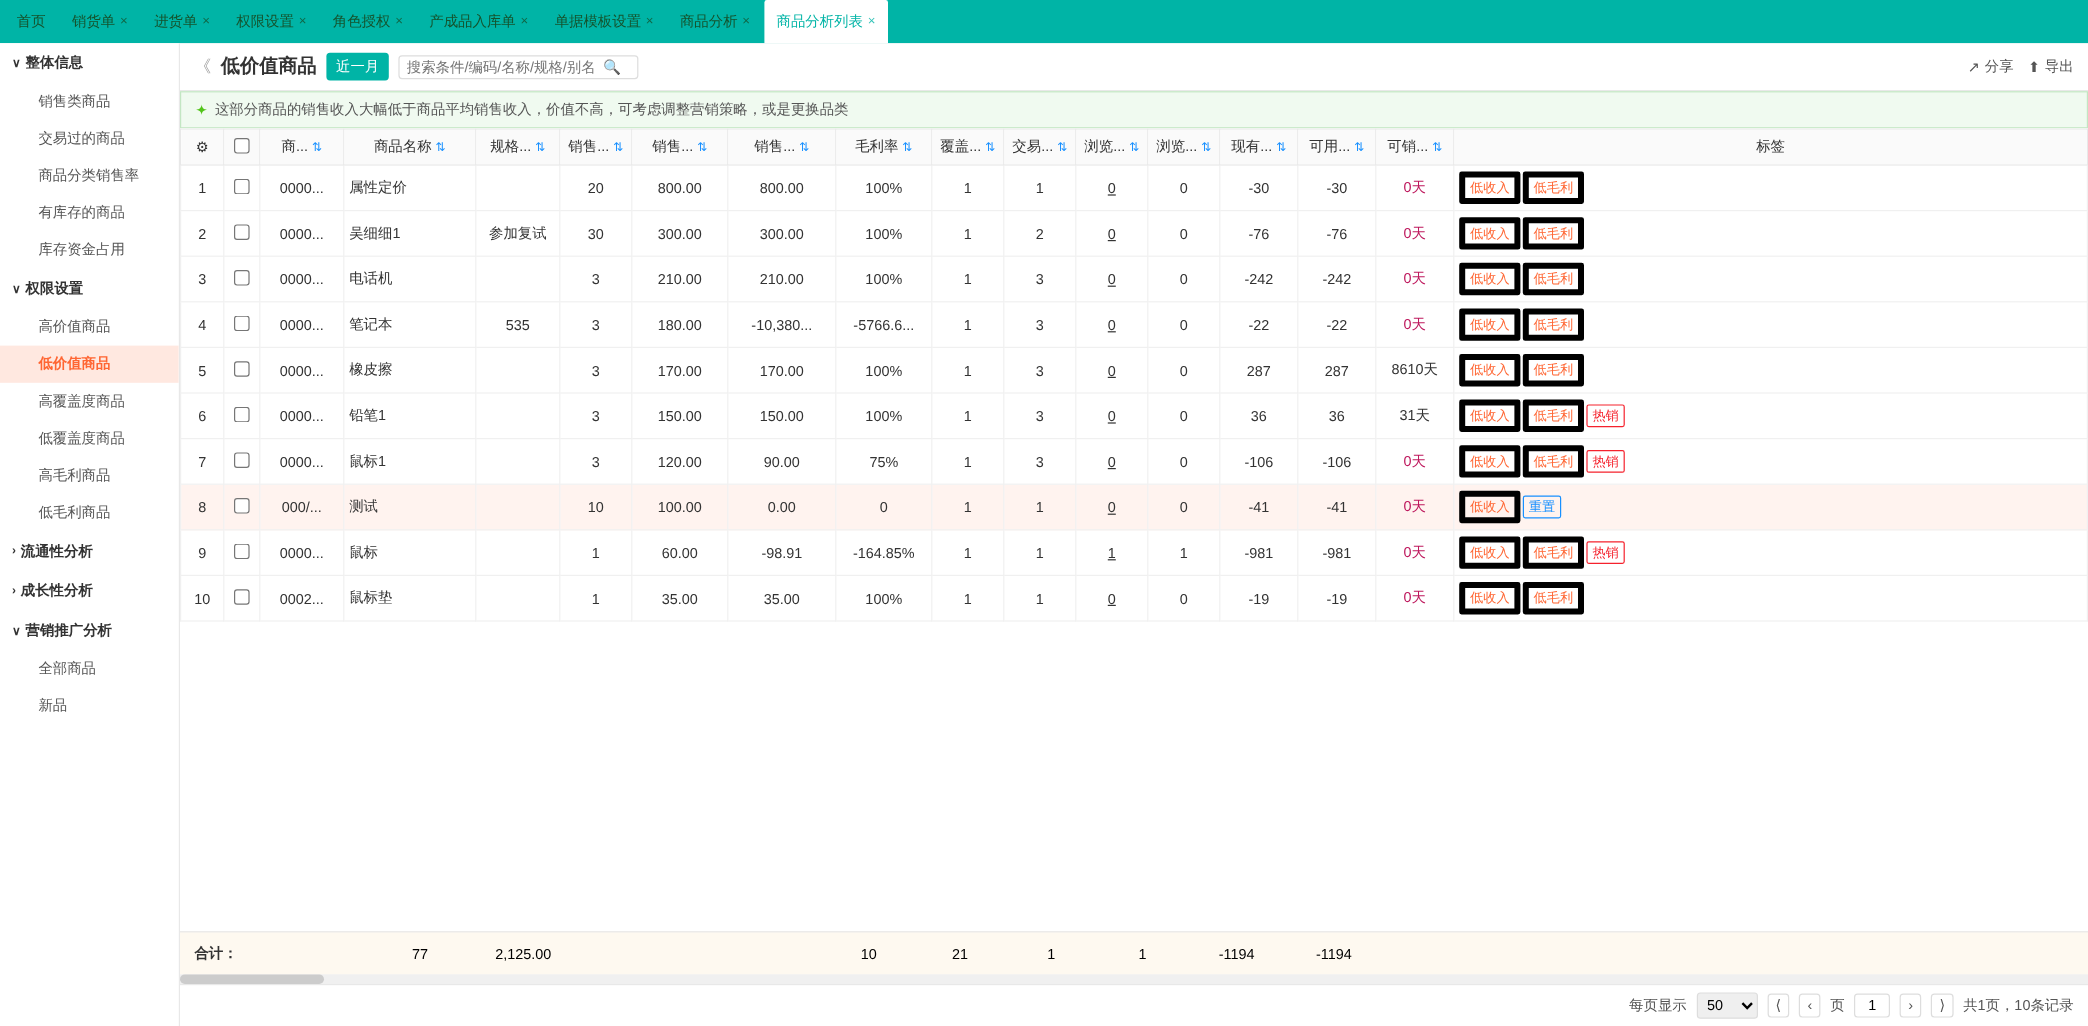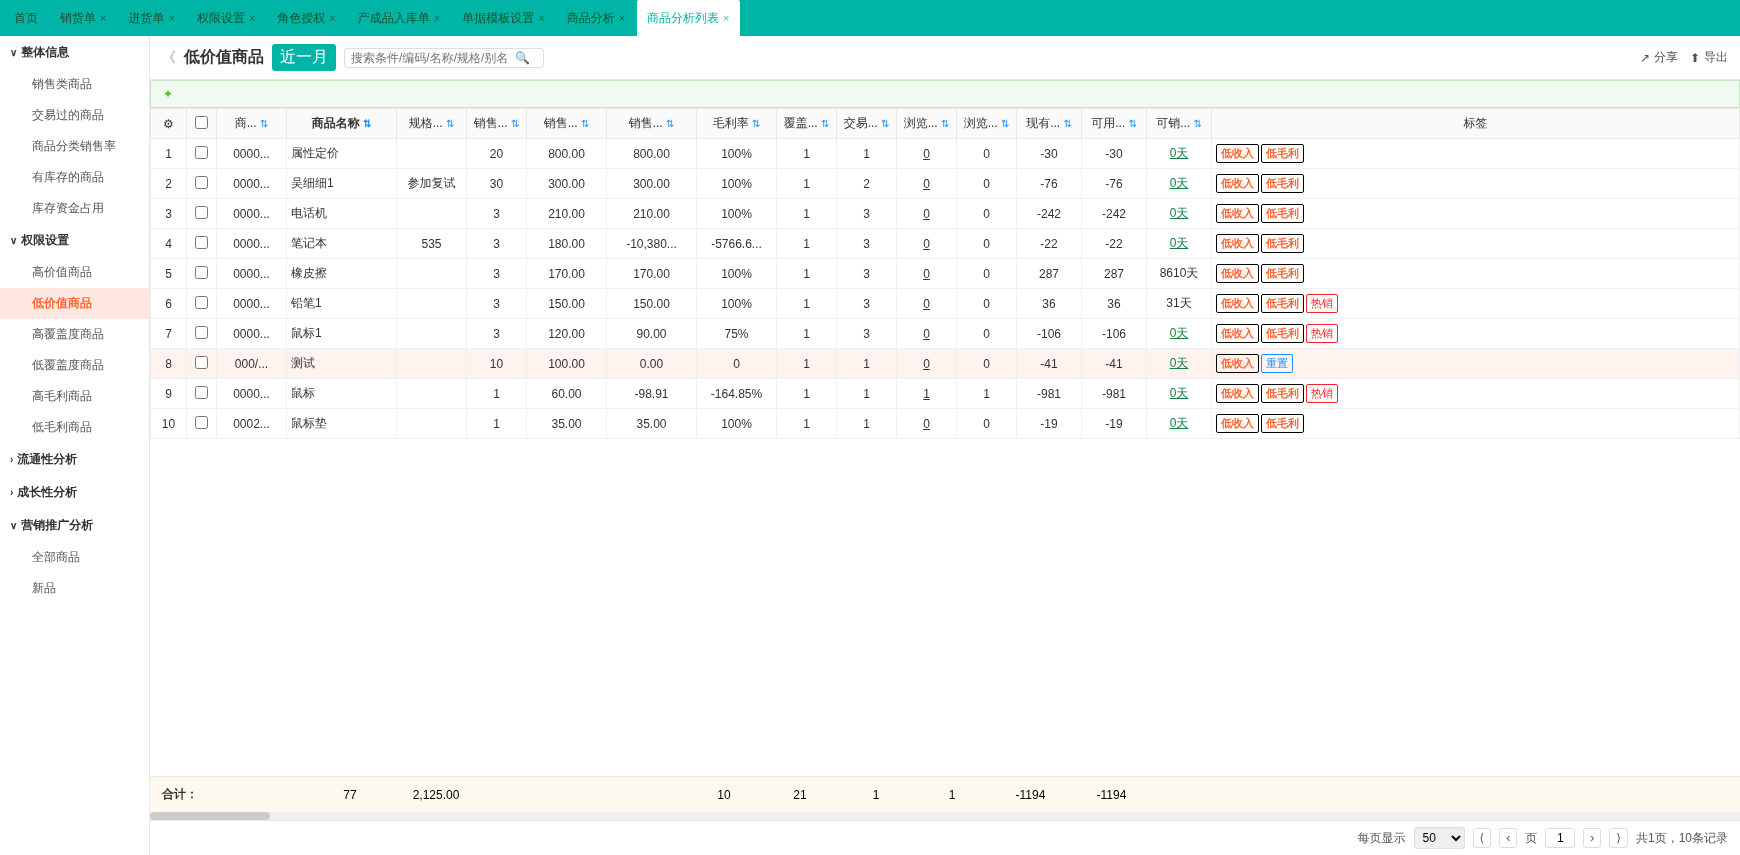--- a/index.html
+++ b/index.html
@@ -87,21 +87,21 @@
       font-weight: bold;
       color: #333;
     }
     .date-filter-btn {
       background: #00b4a6;
       color: #fff;
       border: none;
       border-radius: 3px;
       padding: 3px 8px;
       cursor: pointer;
-      font-size: 16px;
+      font-size: 12px;
     }
     .search-input-wrap {
       display: flex;
       align-items: center;
       border: 1px solid #ddd;
       border-radius: 3px;
       padding: 2px 6px;
       gap: 4px;
       min-width: 200px;
     }
@@ -171,25 +171,25 @@
       text-align: center;
     }
     tbody tr.highlighted { background: #fff3ef; }
     .tag {
       display: inline-block;
       border-radius: 2px;
       padding: 1px 4px;
       font-size: 11px;
       margin-right: 2px;
     }
-    .tag-orange { color: #ff6633; border: 1px solid #000000; font-weight: bold; }
+    .tag-orange { color: #ff6633; border: 5px solid #000000; }
     .tag-red { color: #f5222d; border: 1px solid #f5222d; }
     .tag-blue { color: #1890ff; border: 1px solid #1890ff; }
     .underline { text-decoration: underline; }
-    .text-orange { color: #15803d; text-decoration: underline; }
+    .text-orange { color: #be185d; }
 
     
     .summary-bar {
       display: flex;
       align-items: center;
       background: #fef9f0;
       border-top: 1px solid #e8e8e8;
       padding: 6px 0;
       min-height: 36px;
     }
@@ -377,30 +377,31 @@
         </div>
         <div class="header-btn">
           <span>⬆</span>
           <span>导出</span>
         </div>
       </div>
     </div>
 
     <div class="notice-bar">
       <span class="notice-icon">✦</span>
+      <span>这部分商品的销售收入大幅低于商品平均销售收入，价值不高，可考虑调整营销策略，或是更换品类</span>
     </div>
 
     <div class="table-wrap">
       <table>
         <thead>
           <tr>
             <th style="width:36px;">⚙</th>
             <th style="width:30px;"><input type="checkbox" style=""></th>
             <th style="width:70px;">商... <span class="sort-icon">⇅</span></th>
-            <th style="width:110px;font-weight:bold;">商品名称 <span class="sort-icon">⇅</span></th>
+            <th style="width:110px;">商品名称 <span class="sort-icon">⇅</span></th>
             <th style="width:70px;">规格... <span class="sort-icon">⇅</span></th>
             <th style="width:60px;">销售... <span class="sort-icon">⇅</span></th>
             <th style="width:80px;">销售... <span class="sort-icon">⇅</span></th>
             <th style="width:90px;">销售... <span class="sort-icon">⇅</span></th>
             <th style="width:80px;">毛利率 <span class="sort-icon">⇅</span></th>
             <th style="width:60px;">覆盖... <span class="sort-icon">⇅</span></th>
             <th style="width:60px;">交易... <span class="sort-icon">⇅</span></th>
             <th style="width:60px;">浏览... <span class="sort-icon">⇅</span></th>
             <th style="width:60px;">浏览... <span class="sort-icon">⇅</span></th>
             <th style="width:65px;">现有... <span class="sort-icon">⇅</span></th>

